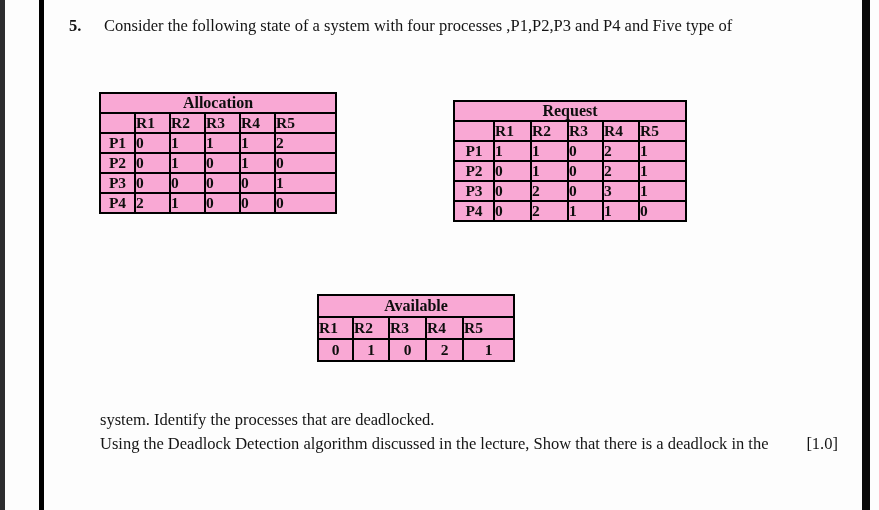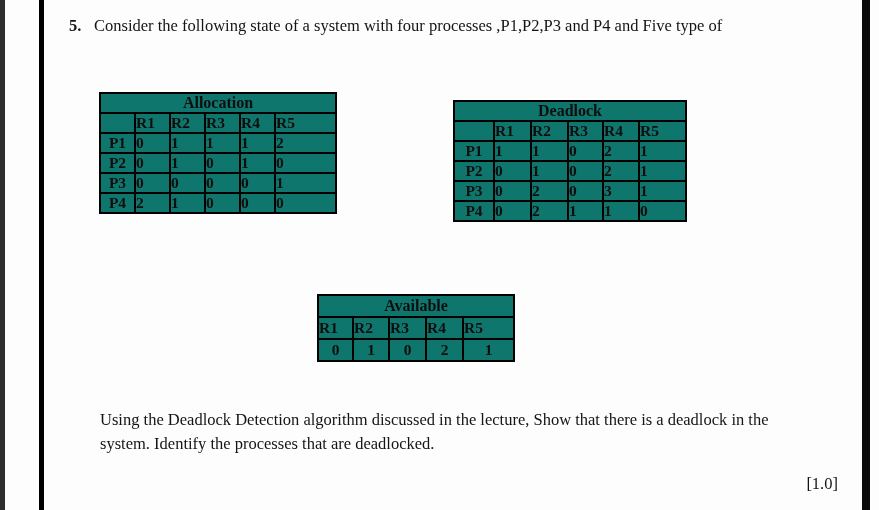--- a/index.html
+++ b/index.html
@@ -8,35 +8,35 @@
   .sheet {
     position:relative; width:879px; height:510px; background:#fdfdfd;
     overflow:hidden; color:#141414;
   }
   .left-strip { position:absolute; left:0; top:0; width:5px; height:510px; background:#2d2d2f; }
   .vline      { position:absolute; left:39px; top:0; width:5px; height:510px; background:#000; }
   .right-bar  { position:absolute; left:862px; top:0; width:8px; height:510px; background:#0a0a0a; }
 
   .question { position:absolute; left:69px; top:14px; width:775px; font-size:16.5px; line-height:24px; }
   .qnum  { position:absolute; left:0; top:0; font-weight:bold; }
-  .qtext { margin-left:25px; }
+  .qtext { margin-left:35px; }
   .line { white-space:nowrap; }
 
   table.matrix { position:absolute; border-collapse:collapse; table-layout:fixed;
-                 font-weight:bold; font-size:15.5px; color:#0e0e0e; background:#0f766e; }
+                 font-weight:bold; font-size:15.5px; color:#0e0e0e; background:#f9a8d4; }
   table.matrix td { border:2px solid #000; height:19px; padding:0; overflow:hidden; }
   table.avail  td { height:22px;margin-left:32px; }
   td.ttl   { text-align:center; font-size:16px; }
   td.hdr   { text-align:left; }
   td.plabel{ text-align:center; padding-left:4px; }
   td.val   { text-align:left; padding-left:7px; }
   td.cval  { text-align:center; }
 
   .footer { position:absolute; left:100px; top:408px; width:738px; font-size:16.5px; line-height:24px; }
-  .marks  { position:absolute; right:0; top:24px;margin-top:40px; }
+  .marks  { position:absolute; right:0; top:24px; }
 </style>
 </head>
 <body>
 
 <div class="sheet">
   <div class="left-strip"></div>
   <div class="vline"></div>
   <div class="right-bar"></div>
 
   <div class="question">
@@ -106,21 +106,21 @@
     <colgroup>
       <col style="width:40px">
         <col style="width:37px">
         <col style="width:37px">
       <col style="width:35px">
         <col style="width:36px">
         <col style="width:47px">
     </colgroup>
     <tbody>
         <tr>
-      <td class="ttl" colspan="6">Deadlock</td>
+      <td class="ttl" colspan="6">Request</td>
     </tr>
     <tr>
       <td class="hdr"></td>
       <td class="hdr">R1</td>
       <td class="hdr">R2</td>
       <td class="hdr">R3</td>
       <td class="hdr">R4</td>
       <td class="hdr">R5</td>
     </tr>
     <tr>
@@ -181,17 +181,17 @@
       <td class="cval">0</td>
       <td class="cval">1</td>
       <td class="cval">0</td>
       <td class="cval">2</td>
       <td class="cval">1</td>
     </tr>
   </tbody>
     </table>
 
   <div class="footer">
+    <div class="line">system. Identify the processes that are deadlocked.</div>
     <div class="line">Using the Deadlock Detection algorithm discussed in the lecture, Show that there is a deadlock in the</div>
-    <div class="line">system. Identify the processes that are deadlocked.</div>
     <span class="marks">[1.0]</span>
   </div>
 </div>
 
 </body></html>

